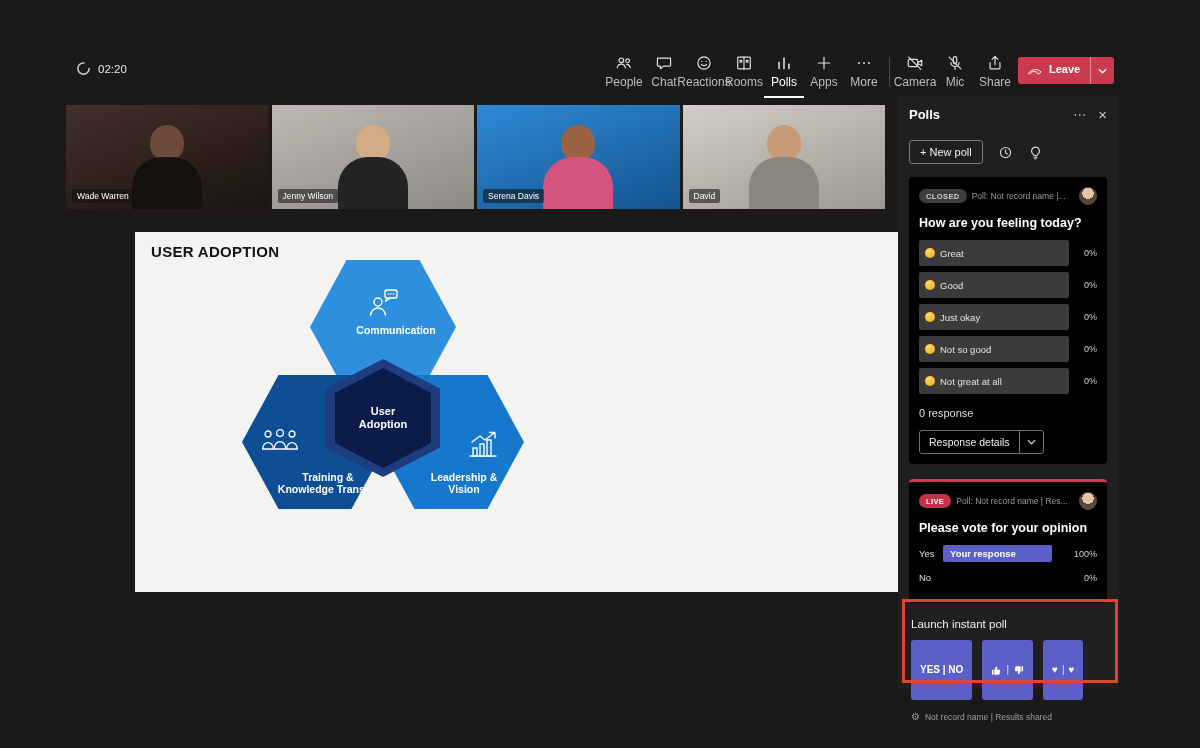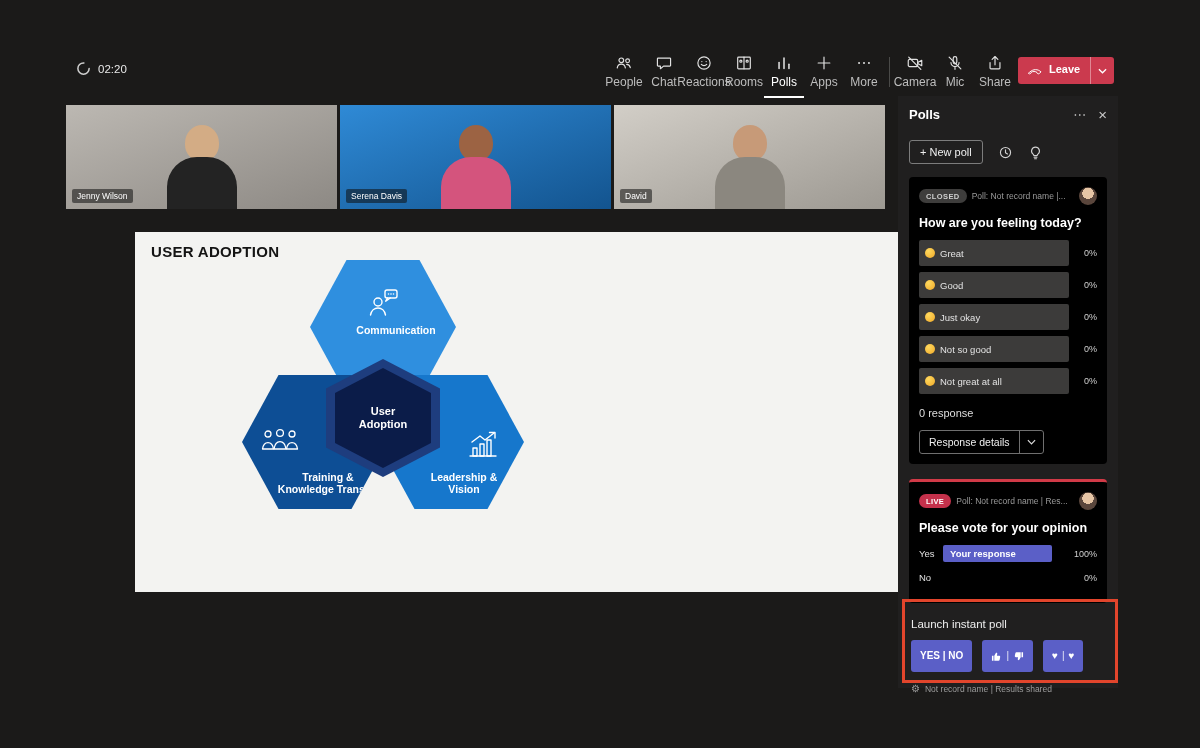--- a/index.html
+++ b/index.html
@@ -105,21 +105,21 @@
   .vote-label { width:24px; font-size:9.5px; color:#e0e0e0; }
   .vote-track { flex:1; height:17px; display:flex; align-items:center; }
   .vote-bar { background:#5b5fc7; height:17px; border-radius:2px; display:flex; align-items:center;
               padding:0 7px; font-size:9.5px; font-weight:bold; color:#fff; white-space:nowrap; }
   .vote-pct { width:30px; text-align:right; font-size:9px; color:#cfcfcf; }
 
   .instant { margin-top:14px; padding:0 2px; }
   .instant-title { font-size:11.5px; color:#ededed; margin-bottom:10px; }
   .instant-btns { display:flex; gap:10px; margin-bottom:11px; }
   .ibtn { background:#5b5fc7; border:none; border-radius:3px; color:#fff; font-size:10px;
-          font-weight:bold; padding:10px 9px; display:flex; align-items:center; gap:4px;
+          font-weight:bold; padding:24px 9px; display:flex; align-items:center; gap:4px;
           cursor:pointer; line-height:1.2; }
   .ibtn svg { width:11px; height:11px; fill:#fff; }
   .ibtn .sep { font-weight:normal; opacity:.85; }
   .instant-footer { display:flex; align-items:center; gap:5px; font-size:8.5px; color:#9c9c9c; }
   .gear-glyph { font-size:10px; color:#9c9c9c; }
 
   .annotation { position:absolute; left:902px; top:599px; width:216px; height:84px;
                 border:3px solid #e2452c; pointer-events:none; z-index:50; }
 </style>
 </head>
@@ -244,20 +244,25 @@
     <span>Leave</span>
   </div>
   <div class="leave-caret">
     <svg viewBox="0 0 10 6">
         <path d="M1 1l4 4 4-4"></path>
       </svg>
   </div>
 </div>
 
 <div class="videos">
+  <div class="tile" style="--bg1:#43302a;--bg2:#1c1310;--skin:#6b4a3c;--shirt:#16100e;">
+    <div class="p-head"></div>
+    <div class="p-body"></div>
+    <span class="name-tag">Wade Warren</span>
+  </div>
   <div class="tile" style="--bg1:#bcb8b2;--bg2:#8d8984;--skin:#d3ac85;--shirt:#232323;">
     <div class="p-head"></div>
     <div class="p-body"></div>
     <span class="name-tag">Jenny Wilson</span>
   </div>
   <div class="tile" style="--bg1:#2f8ad6;--bg2:#13548f;--skin:#9c6343;--shirt:#d4547d;">
     <div class="p-head"></div>
     <div class="p-body"></div>
     <span class="name-tag">Serena Davis</span>
   </div>

